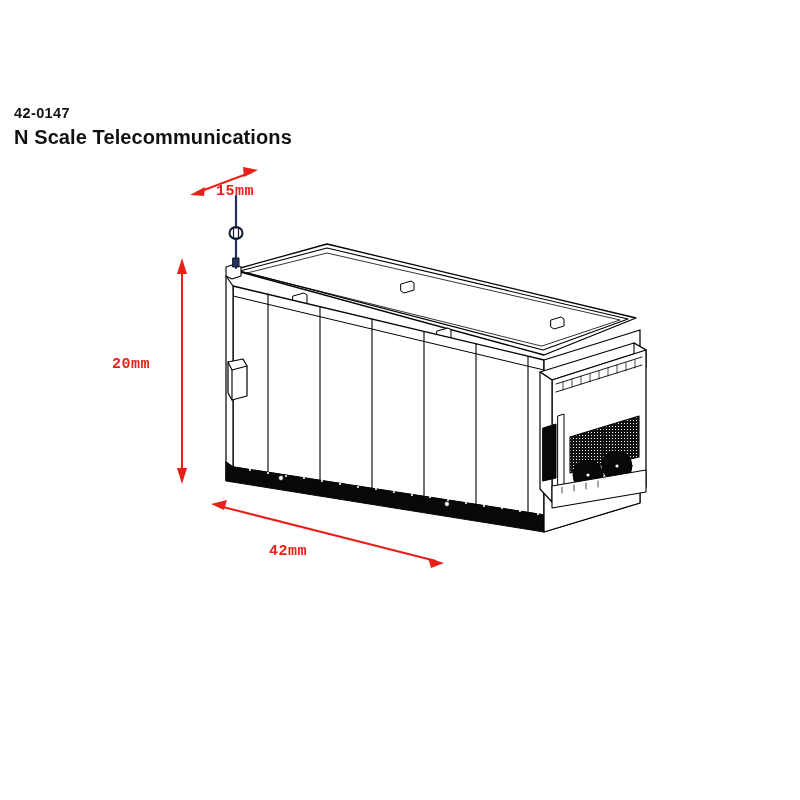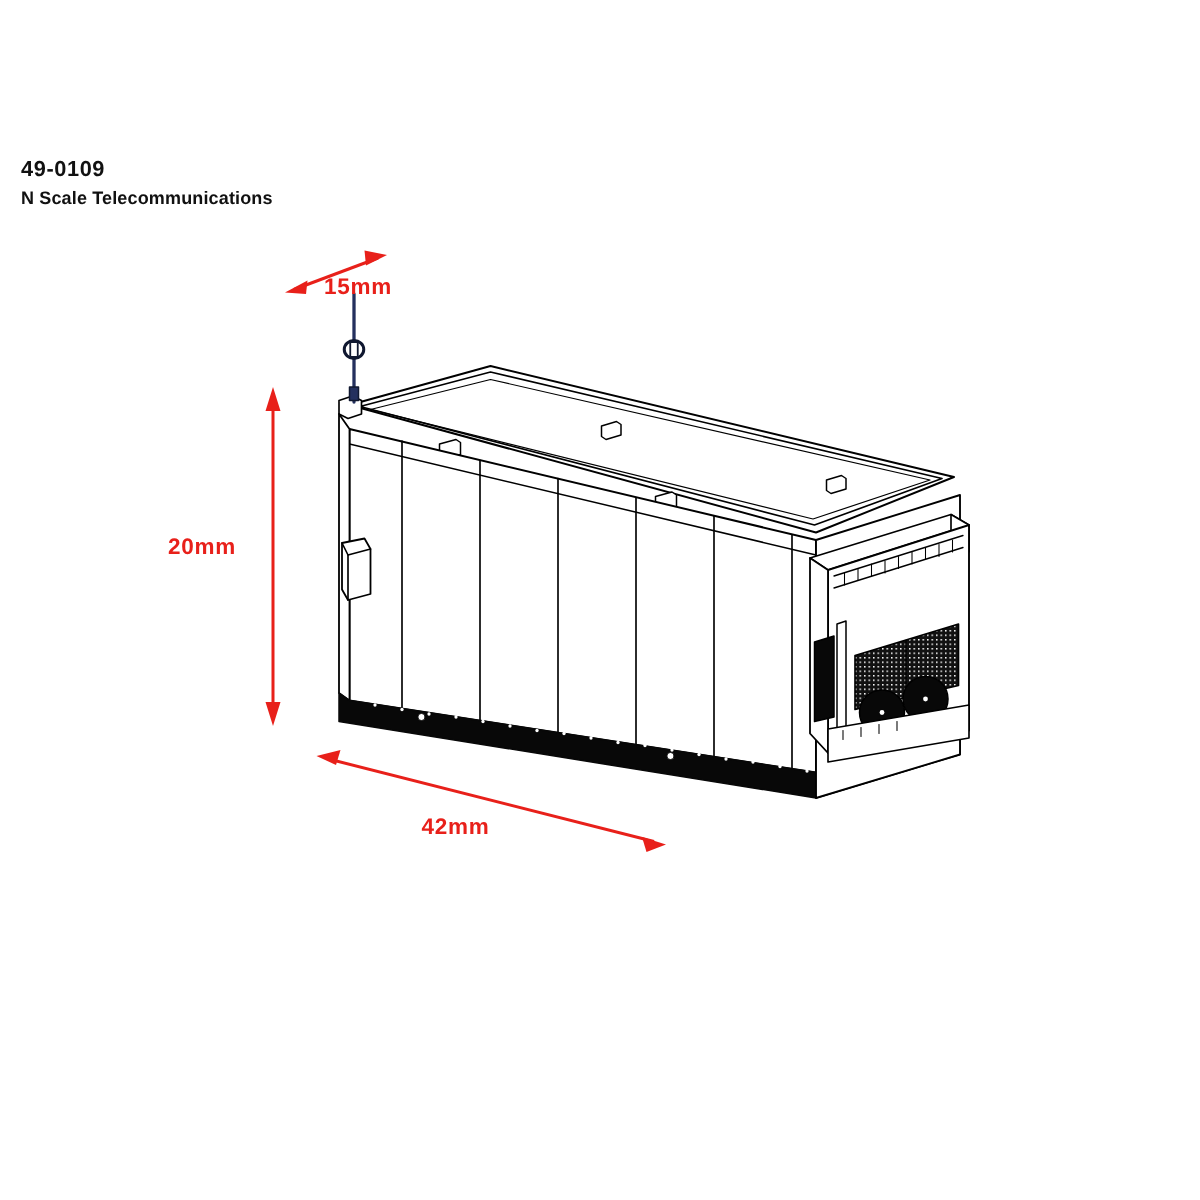--- a/index.html
+++ b/index.html
@@ -21,63 +21,63 @@
     top: 104px;
     line-height: 1.35;
   }
   #product-code {
     font-size: 14.5px;
     font-weight: bold;
     color: #111111;
     letter-spacing: 0.4px;
   }
   #product-name {
-    font-size: 12px;
+    font-size: 20px;
     font-weight: bold;
     color: #111111;
     letter-spacing: 0.1px;
   }
   #footer-note {
     position: absolute;
     left: 600px;
     top: 656px;
     width: 200px;
     font-family: "Liberation Serif", serif;
     font-style: italic;
     font-weight: bold;
     font-size: 12.5px;
     line-height: 1.55;
     color: #1a1a1a;
   }
   #footer-note div { white-space: nowrap; }
   .dim-label {
     position: absolute;
-    font-family: Liberation Sans, sans-serif;
+    font-family: Liberation Mono, monospace;
     font-weight: bold;
     font-size: 15px;
     color: #e8201a;
     letter-spacing: 0.5px;
     white-space: nowrap;
   }
   #label-15mm { left: 216px; top: 183px; }
   #label-20mm { left: 112px; top: 344px; margin-top: 12px; }
-  #label-42mm { left: 281px; top: 543px; }
+  #label-42mm { left: 269px; top: 543px; }
   svg { display: block; }
   .drawing-svg {
     position: absolute;
     left: 0; top: 0;
   }
 </style>
 </head>
 <body>
 
 <div id="page">
 
   <div id="title-block">
-    <div id="product-code">49-0109</div>
+    <div id="product-code">42-0147</div>
     <div id="product-name">N Scale Telecommunications</div>
   </div>
 
   <svg class="drawing-svg" width="800" height="800" viewBox="0 0 800 800">
 
     <defs>
 
       <pattern id="meshPat" width="3" height="3" patternUnits="userSpaceOnUse">
         <rect width="3" height="3" fill="#111111"></rect>
         <rect width="1" height="1" x="0" y="0" fill="#ffffff"></rect>

